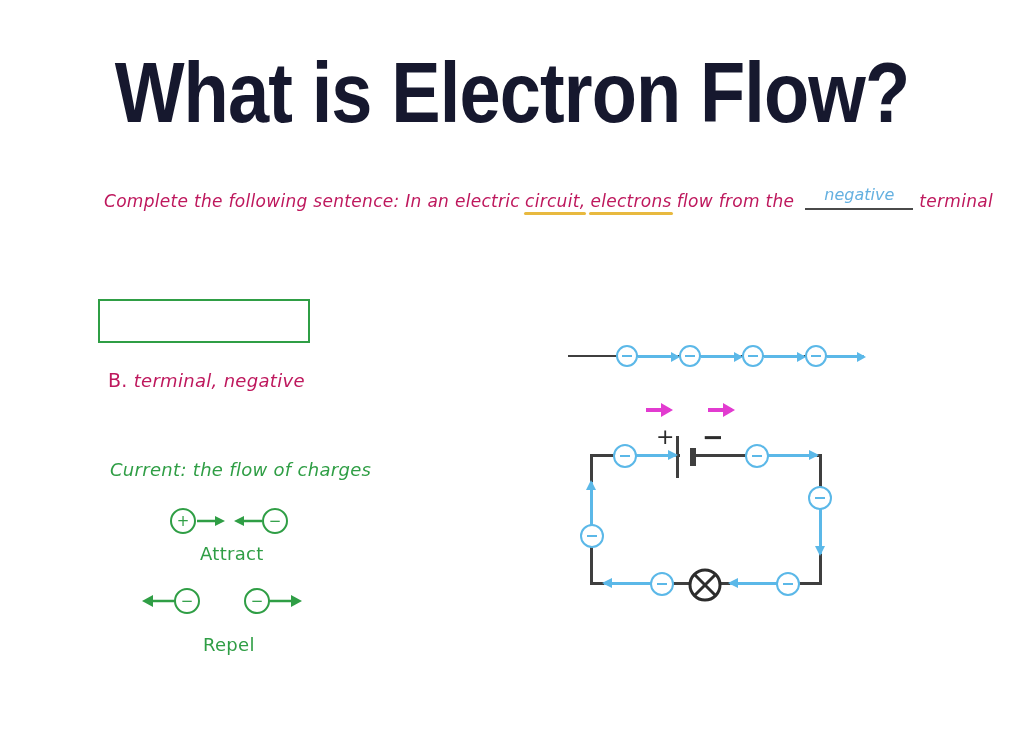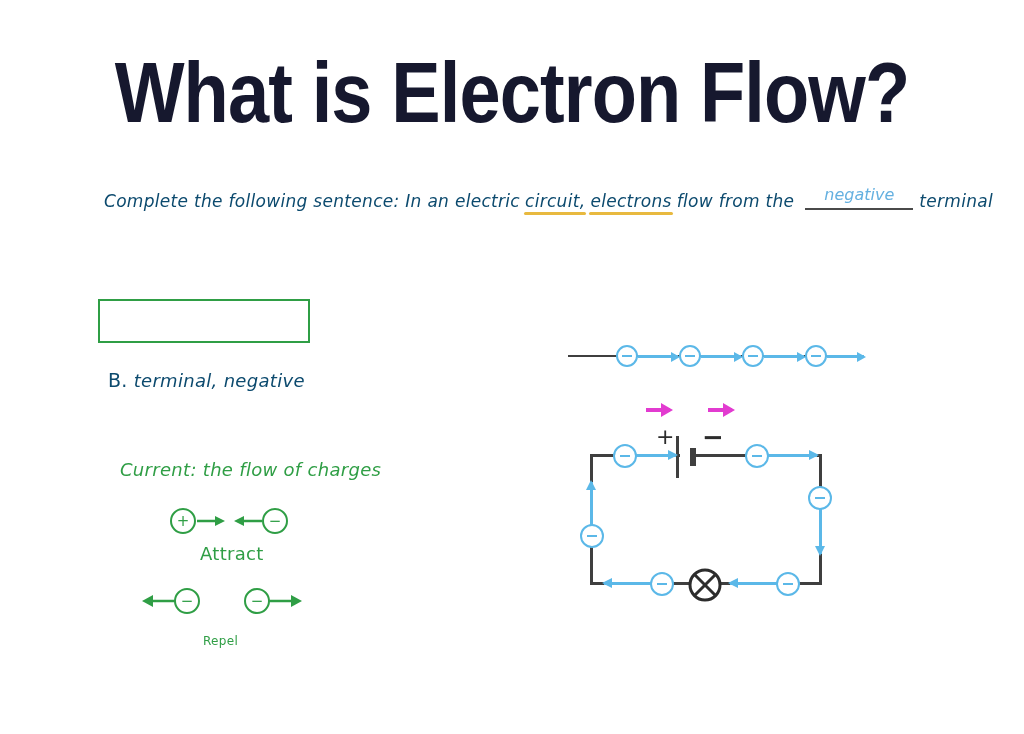--- a/index.html
+++ b/index.html
@@ -33,21 +33,21 @@
     color: #16182e;
     transform: scaleX(0.86);
     transform-origin: 50% 50%;
     white-space: nowrap;
   }
 
   
   .hw {
     font-family: "DejaVu Sans", sans-serif;
     font-style: italic;
-    color: #0c4a6e;
+    color: #be185d;
     font-size: 17px;
     letter-spacing: 0.3px;
   }
 
   
   #sentence-line-1 {
     position: absolute;
     left: 104px;
     top: 190px;
     white-space: nowrap;
@@ -131,21 +131,21 @@
   .opt-letter {
     font-style: normal;
     font-size: 19px;
     margin-right: 6px;
   }
 
   
   .green { color: #2f9e45; }
   #current-heading {
     position: absolute;
-    left: 120px;
+    left: 110px;
     top: 459px;
     font-size: 18px;
   }
   #attract-row {
     position: absolute;
     left: 170px;
     top: 505px;
     width: 120px;
     height: 32px;
   }
@@ -160,21 +160,21 @@
     position: absolute;
     left: 138px;
     top: 585px;
     width: 168px;
     height: 32px;
   }
   #repel-label {
     position: absolute;
     left: 203px;
     top: 634px;
-    font-size: 12px;
+    font-size: 18px;
     font-style: normal;
   }
   .charge-circle {
     position: absolute;
     width: 26px;
     height: 26px;
     border: 2px solid #2f9e45;
     border-radius: 50%;
     box-sizing: border-box;
     top: 3px;

